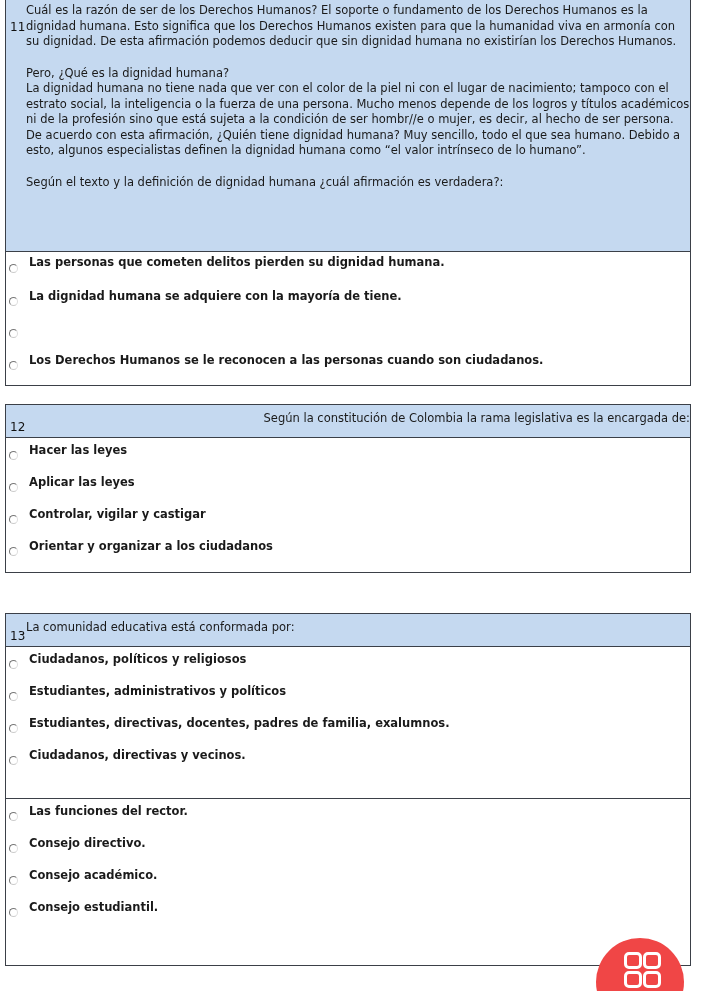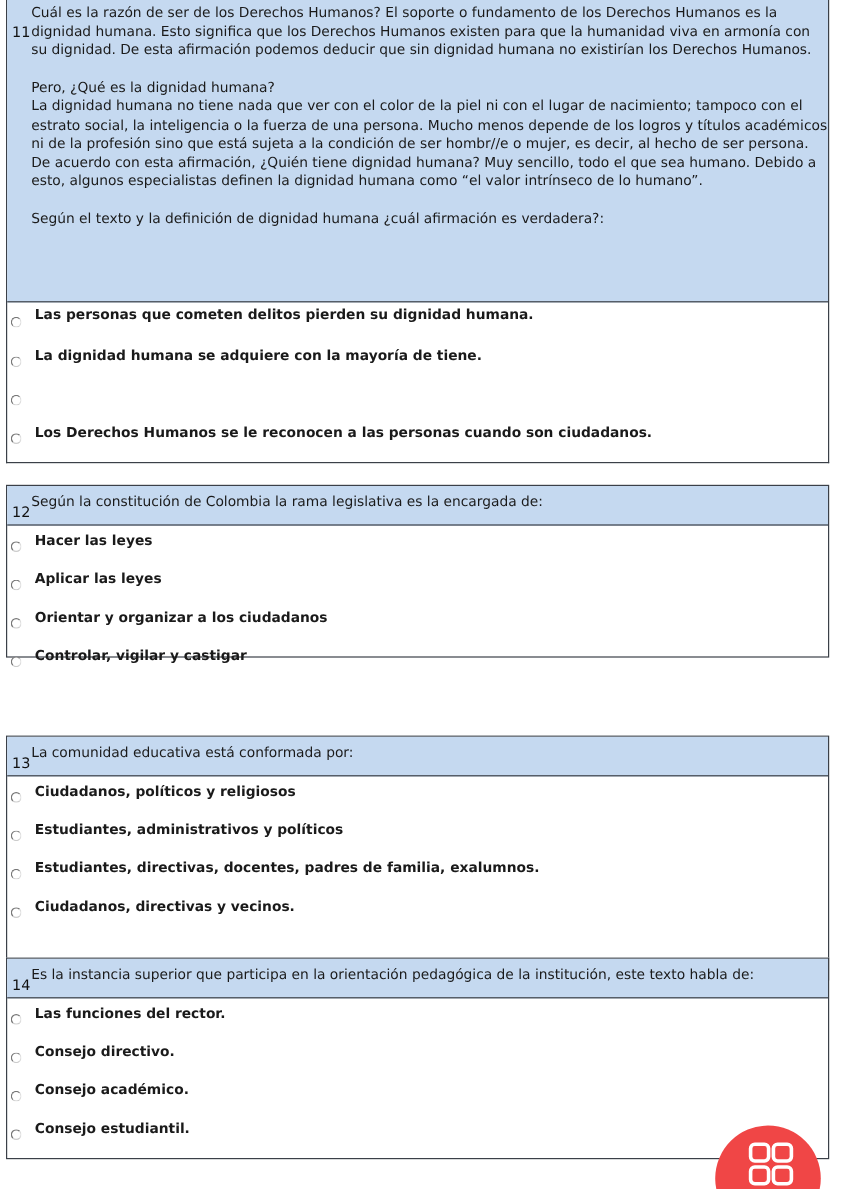--- a/index.html
+++ b/index.html
@@ -37,21 +37,21 @@
     box-sizing: border-box; background: #fff; cursor: pointer;
   }
   .opt-label {
     position: absolute; left: 23px; top: 5px; font-size: 11.5px; color: #1a1a1a;
   }
   
   #q11 { top: -2px; height: 388px; border-top: none; }
   #q11 .q-head { height: 254px; padding-top: 5px; }
   #q11 .q-num { top: 22px; }
   #q11 .opt:first-of-type { margin-top: 0; }
-  #q12 { top: 404px; height: 144px; }
+  #q12 { top: 404px; height: 169px; text-align: right; }
   #q13 { top: 613px; height: 204px; }
   #q14 { top: 798px; height: 168px; }
   .short-head { height: 33px; }
   .short-head .q-num { top: 15px; }
   .short-head .q-text { padding-top: 6px; }
   .fab {
     position: absolute; left: 596px; top: 938px; width: 88px; height: 88px;
     border-radius: 50%; background: #f04646; cursor: pointer;
   }
   .fab-grid {
@@ -101,25 +101,25 @@
   <div class="opt">
     <span class="radio"></span>
     <span class="opt-label">Hacer las leyes</span>
   </div>
   <div class="opt">
     <span class="radio"></span>
     <span class="opt-label">Aplicar las leyes</span>
   </div>
   <div class="opt">
     <span class="radio"></span>
-    <span class="opt-label">Orientar y organizar a los ciudadanos</span>
+    <span class="opt-label">Controlar, vigilar y castigar</span>
   </div>
   <div class="opt">
     <span class="radio"></span>
-    <span class="opt-label">Controlar, vigilar y castigar</span>
+    <span class="opt-label">Orientar y organizar a los ciudadanos</span>
   </div>
 </div>
 
 <div class="q" id="q13">
   <div class="q-head short-head">
     <span class="q-num">13</span>
     <div class="q-text">La comunidad educativa está conformada por:</div>
   </div>
   <div class="opt">
     <span class="radio"></span>
@@ -133,24 +133,20 @@
     <span class="radio"></span>
     <span class="opt-label">Estudiantes, directivas, docentes, padres de familia, exalumnos.</span>
   </div>
   <div class="opt">
     <span class="radio"></span>
     <span class="opt-label">Ciudadanos, directivas y vecinos.</span>
   </div>
 </div>
 
 <div class="q" id="q14">
-  <div class="q-head short-head">
-    <span class="q-num">14</span>
-    <div class="q-text">Es la instancia superior que participa en la orientación pedagógica de la institución, este texto habla de:</div>
-  </div>
   <div class="opt">
     <span class="radio"></span>
     <span class="opt-label">Las funciones del rector.</span>
   </div>
   <div class="opt">
     <span class="radio"></span>
     <span class="opt-label">Consejo directivo.</span>
   </div>
   <div class="opt">
     <span class="radio"></span>

